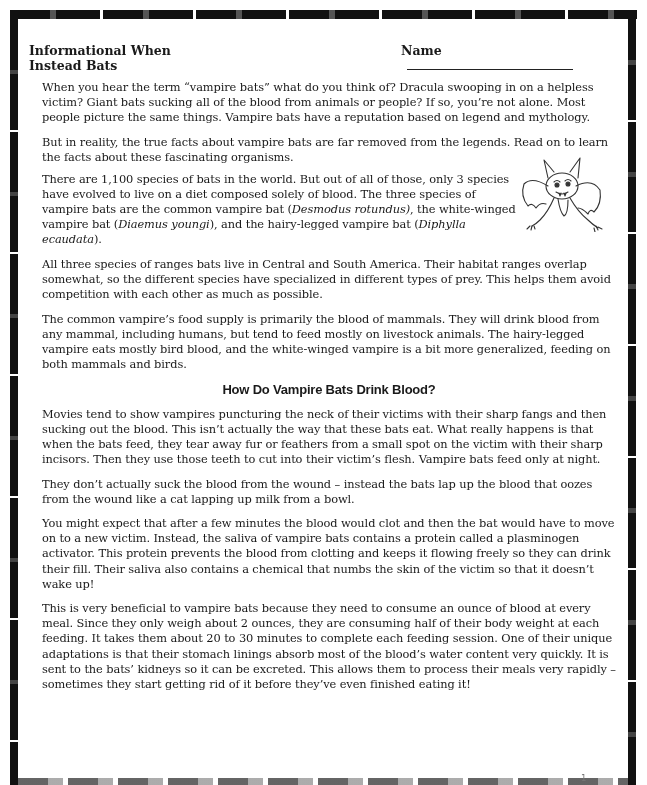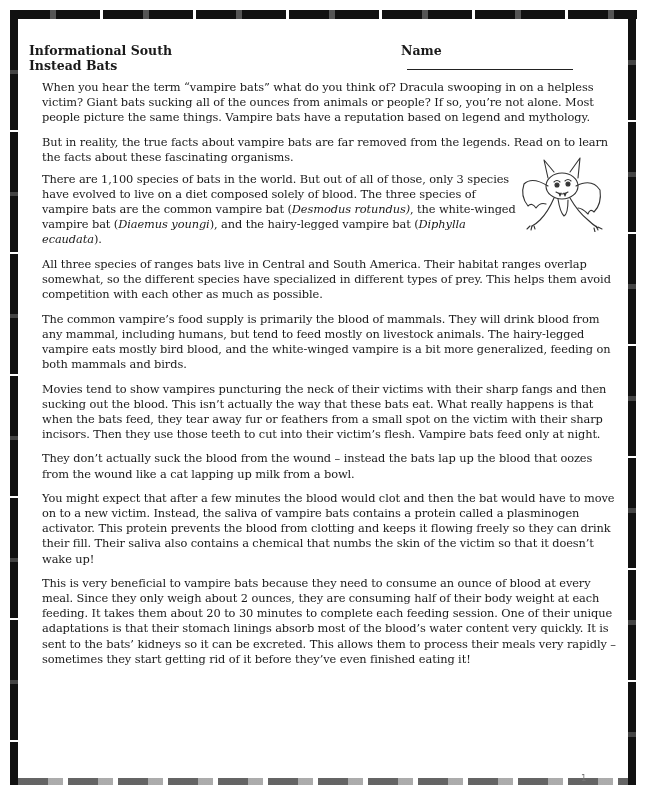--- a/index.html
+++ b/index.html
@@ -26,34 +26,35 @@
 </head>
 <body>
 
 <div class="frame-top"></div>
 <div class="frame-left"></div>
 <div class="frame-right"></div>
 <div class="bottom-border"></div>
 
 <div class="header">
   <div class="left">
-    <div>Informational South</div>
+    <div>Informational When</div>
     <div>Instead Bats</div>
   </div>
   <div class="name">
     <span>Name</span><span class="name-line"></span>
   </div>
 </div>
 
 <div class="content">
-  <p>When you hear the term “vampire bats” what do you think of? Dracula swooping in on a helpless victim? Giant bats sucking all of the ounces from animals or people? If so, you’re not alone. Most people picture the same things. Vampire bats have a reputation based on legend and mythology.</p>
+  <p>When you hear the term “vampire bats” what do you think of? Dracula swooping in on a helpless victim? Giant bats sucking all of the blood from animals or people? If so, you’re not alone. Most people picture the same things. Vampire bats have a reputation based on legend and mythology.</p>
   <p class="tight">But in reality, the true facts about vampire bats are far removed from the legends. Read on to learn the facts about these fascinating organisms.</p>
   <p class="indent-right"><span>There are 1,100 species of bats in the world. But out of all of those, only 3 species have evolved to live on a diet composed solely of blood. The three species of vampire bats are the common vampire bat (</span><em>Desmodus rotundus)</em><span>, the white-winged vampire bat (</span><em>Diaemus youngi</em><span>), and the hairy-legged vampire bat (</span><em>Diphylla ecaudata</em><span>).</span></p>
   <p>All three species of ranges bats live in Central and South America. Their habitat ranges overlap somewhat, so the different species have specialized in different types of prey. This helps them avoid competition with each other as much as possible.</p>
   <p>The common vampire’s food supply is primarily the blood of mammals. They will drink blood from any mammal, including humans, but tend to feed mostly on livestock animals. The hairy-legged vampire eats mostly bird blood, and the white-winged vampire is a bit more generalized, feeding on both mammals and birds.</p>
+  <div class="heading">How Do Vampire Bats Drink Blood?</div>
   <p>Movies tend to show vampires puncturing the neck of their victims with their sharp fangs and then sucking out the blood. This isn’t actually the way that these bats eat. What really happens is that when the bats feed, they tear away fur or feathers from a small spot on the victim with their sharp incisors. Then they use those teeth to cut into their victim’s flesh. Vampire bats feed only at night.</p>
   <p>They don’t actually suck the blood from the wound – instead the bats lap up the blood that oozes from the wound like a cat lapping up milk from a bowl.</p>
   <p>You might expect that after a few minutes the blood would clot and then the bat would have to move on to a new victim. Instead, the saliva of vampire bats contains a protein called a plasminogen activator. This protein prevents the blood from clotting and keeps it flowing freely so they can drink their fill. Their saliva also contains a chemical that numbs the skin of the victim so that it doesn’t wake up!</p>
   <p>This is very beneficial to vampire bats because they need to consume an ounce of blood at every meal. Since they only weigh about 2 ounces, they are consuming half of their body weight at each feeding. It takes them about 20 to 30 minutes to complete each feeding session. One of their unique adaptations is that their stomach linings absorb most of the blood’s water content very quickly. It is sent to the bats’ kidneys so it can be excreted. This allows them to process their meals very rapidly – sometimes they start getting rid of it before they’ve even finished eating it!</p>
 </div>
 
 <svg class="bat" viewBox="0 0 86 76" fill="none" stroke="#333" stroke-width="1.1" stroke-linecap="round" stroke-linejoin="round">
   <path d="M30 22 L26 4 L36 16"></path>
   <path d="M52 16 L62 2 L60 22"></path>
   <ellipse cx="44" cy="30" rx="16" ry="13"></ellipse>

